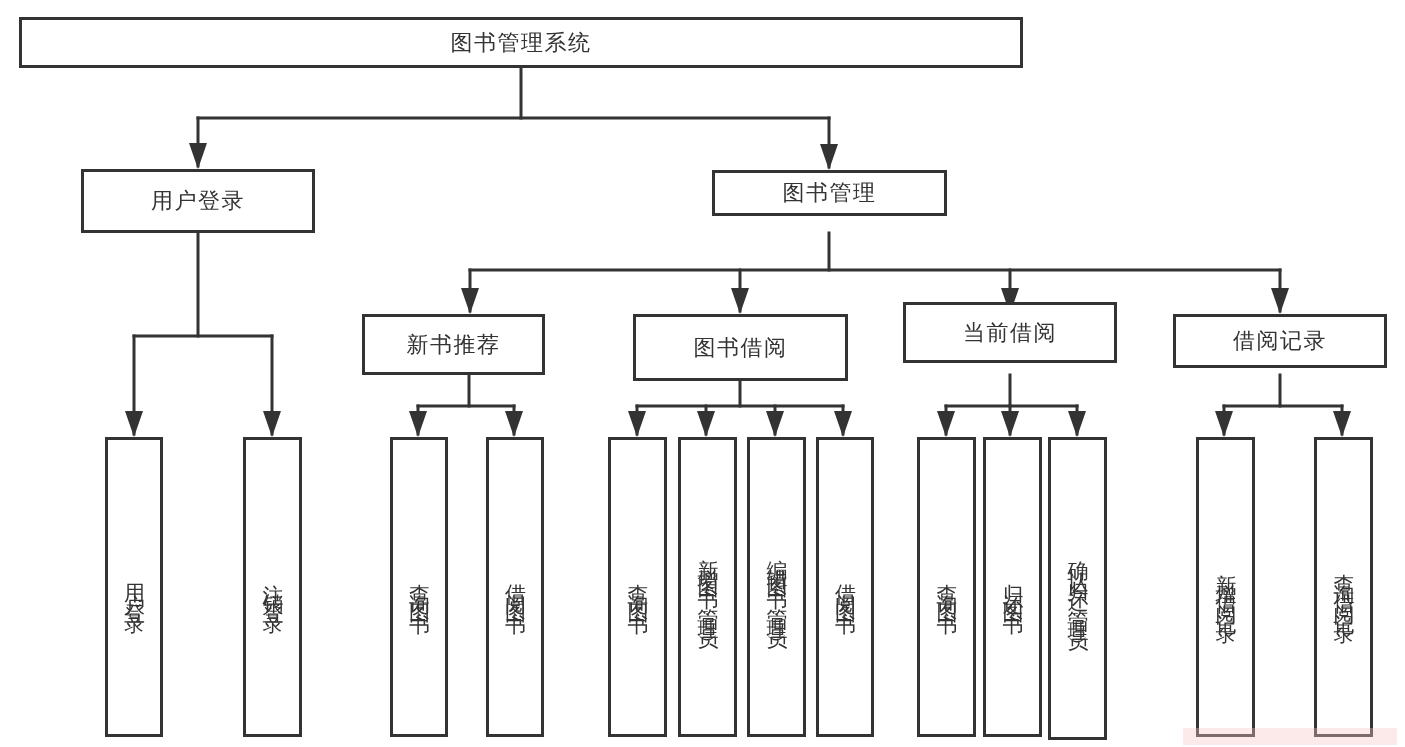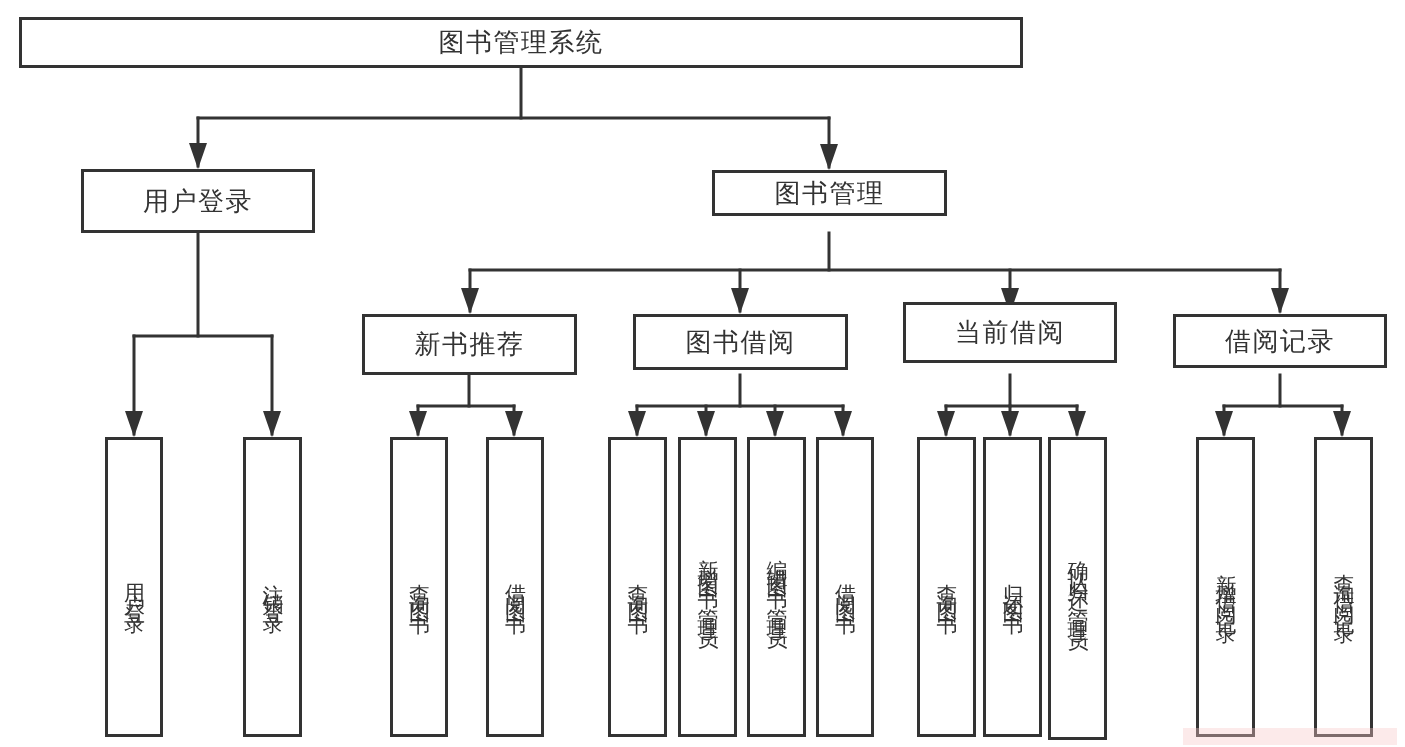--- a/index.html
+++ b/index.html
@@ -7,21 +7,21 @@
   .canvas{
     position:relative;width:1405px;height:747px;background:#ffffff;
     font-family:"DejaVu Sans","Liberation Sans",sans-serif;overflow:hidden;
   }
   #edge-layer{position:absolute;left:0;top:0;width:1405px;height:747px;}
   .node{
     position:absolute;box-sizing:border-box;background:#ffffff;
     border:3px solid #333333;color:#333333;
     display:flex;align-items:center;justify-content:center;
   }
-  .node.h span{font-size:26px;letter-spacing:1.5px;white-space:nowrap;}
+  .node.h span{font-size:22px;letter-spacing:1.5px;white-space:nowrap;}
   .node.v span{
     writing-mode:vertical-rl;text-orientation:mixed;
     font-size:21px;letter-spacing:10px;line-height:1;white-space:nowrap;
   }
   .wm-tint{
     position:absolute;left:1183px;top:728px;width:214px;height:17px;
     background:rgba(247,199,199,0.38);
   }
   .watermark{
     position:absolute;right:9px;bottom:4px;
@@ -80,24 +80,24 @@
   <div id="nodes">
       <div class="node h" style="left: 19px; top: 17px; width: 1004px; height: 51px;">
         <span>图书管理系统</span>
       </div>
       <div class="node h" style="left: 81px; top: 169px; width: 234px; height: 64px;">
         <span>用户登录</span>
       </div>
       <div class="node h" style="left: 712px; top: 170px; width: 235px; height: 46px;">
         <span>图书管理</span>
       </div>
-      <div class="node h" style="left: 362px; top: 314px; width: 215px; height: 61px;">
+      <div class="node h" style="left: 362px; top: 314px; width: 183px; height: 61px;">
         <span>新书推荐</span>
       </div>
-      <div class="node h" style="left: 633px; top: 314px; width: 215px; height: 56px;">
+      <div class="node h" style="left: 633px; top: 314px; width: 215px; height: 67px;">
         <span>图书借阅</span>
       </div>
       <div class="node h" style="left: 903px; top: 302px; width: 214px; height: 61px;">
         <span>当前借阅</span>
       </div>
       <div class="node h" style="left: 1173px; top: 314px; width: 214px; height: 54px;">
         <span>借阅记录</span>
       </div>
       <div class="node v" style="left: 105px; top: 437px; width: 58px; height: 300px;">
         <span>用户登录</span>

